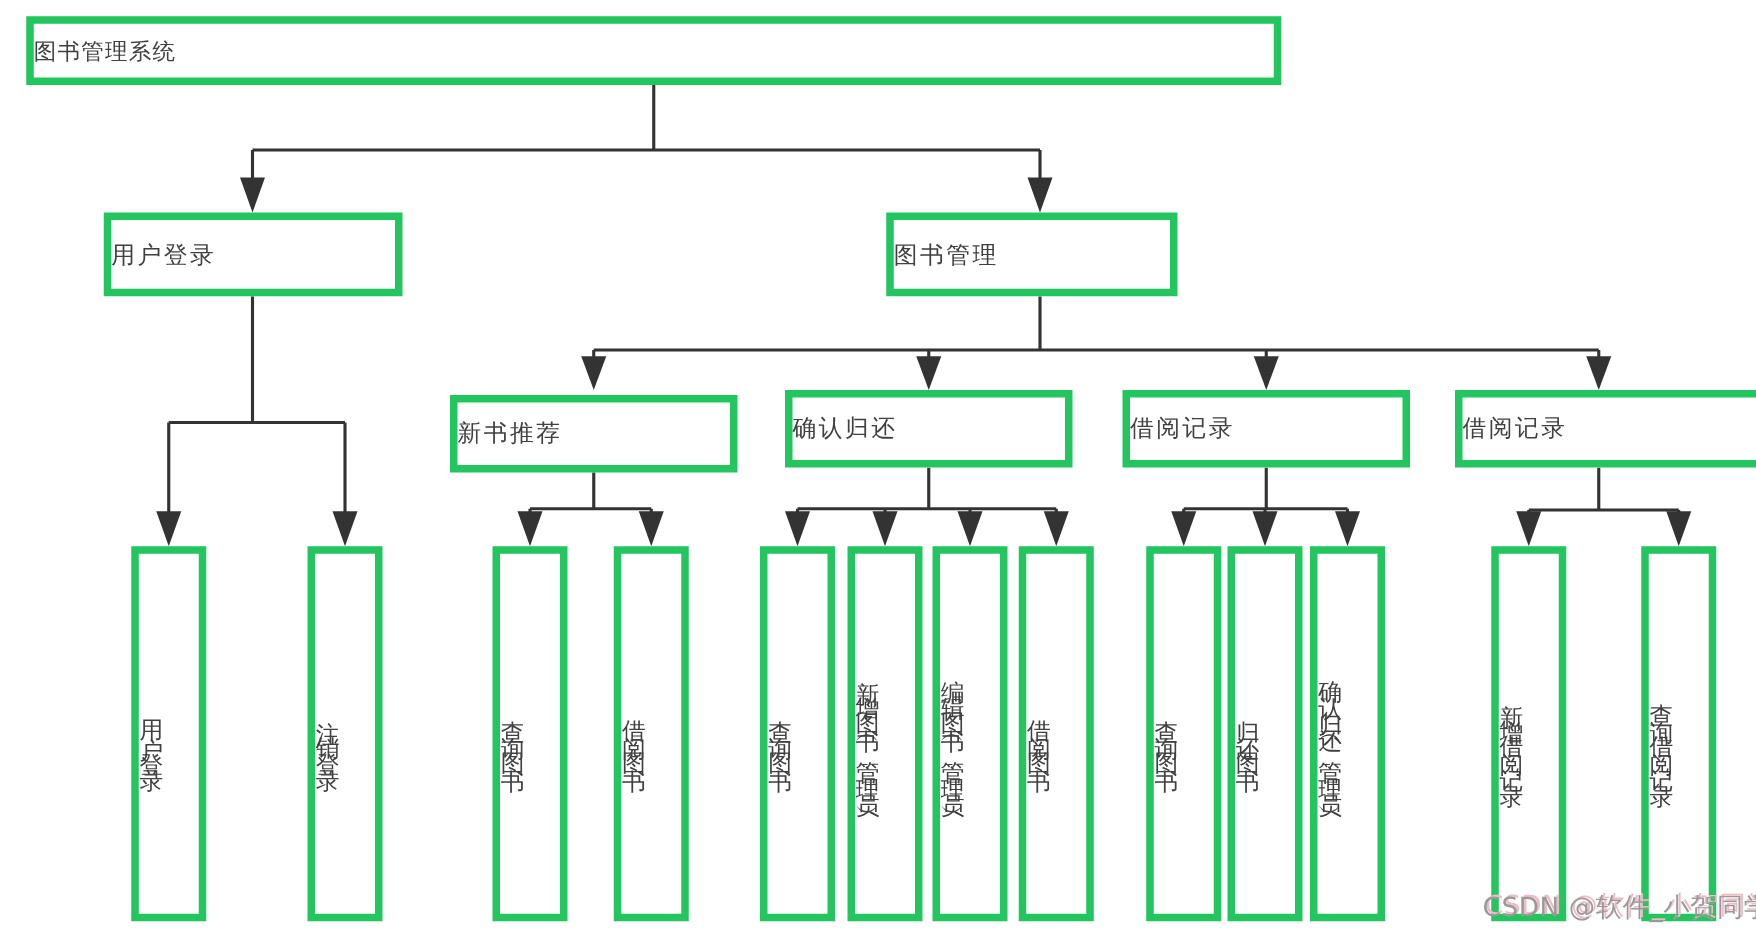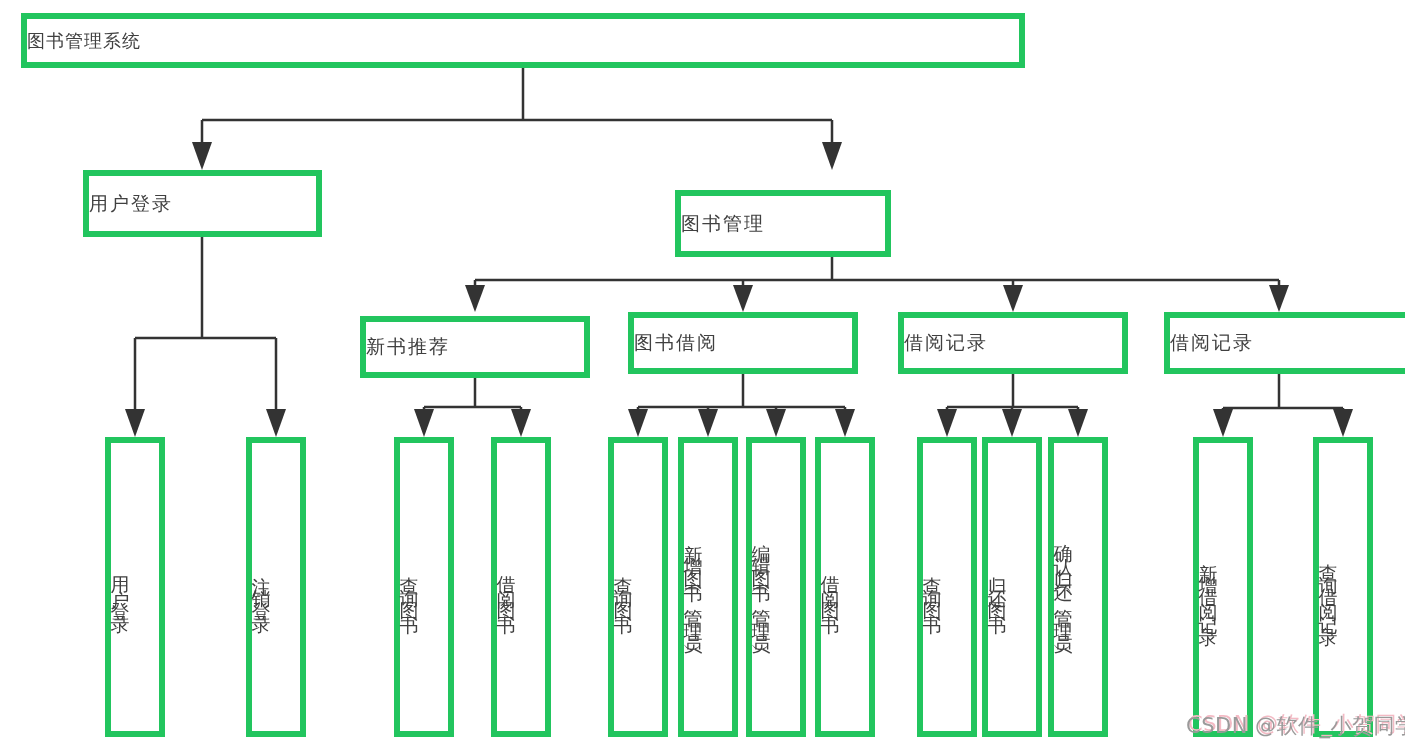--- a/index.html
+++ b/index.html
@@ -97,29 +97,29 @@
     </g>
   </svg>
 
   <div class="node hbox root" style="left:21px; top:13px; width:1004px; height:55px;">
     <span>图书管理系统</span>
   </div>
 
   <div class="node hbox" style="left:83px; top:170px; width:239px; height:67px;">
     <span>用户登录</span>
   </div>
-  <div class="node hbox" style="left:675px; top:170px; width:216px; height:67px;margin-top:20px;">
+  <div class="node hbox" style="left:709px; top:170px; width:233px; height:67px;">
     <span>图书管理</span>
   </div>
 
   <div class="node hbox" style="left:360px; top:316px; width:230px; height:62px;">
     <span>新书推荐</span>
   </div>
   <div class="node hbox" style="left:628px; top:312px; width:230px; height:62px;">
-    <span>图书借阅</span>
+    <span>确认归还</span>
   </div>
   <div class="node hbox" style="left:898px; top:312px; width:230px; height:62px;">
     <span>借阅记录</span>
   </div>
   <div class="node hbox" style="left:1164px; top:312px; width:276px; height:62px;">
     <span>借阅记录</span>
   </div>
 
   <div class="node vbox" style="left:105px;">
     <span class="vtext">用户登录</span>

